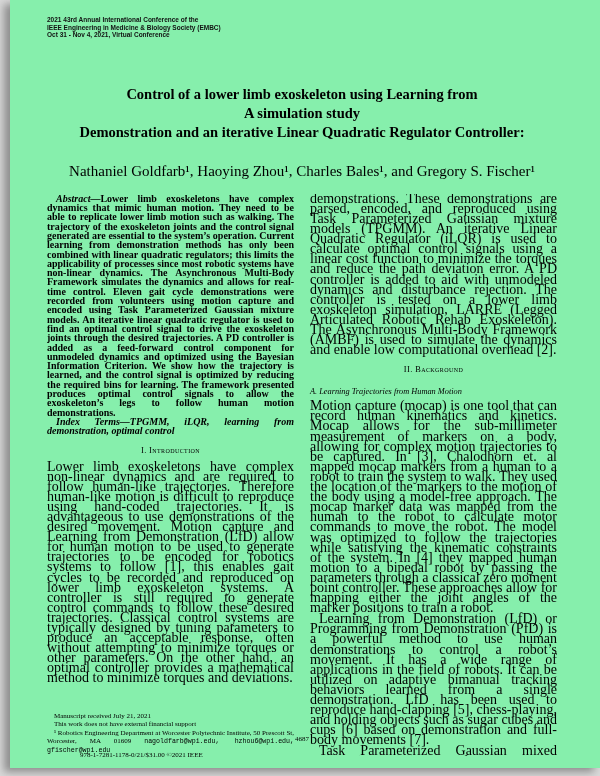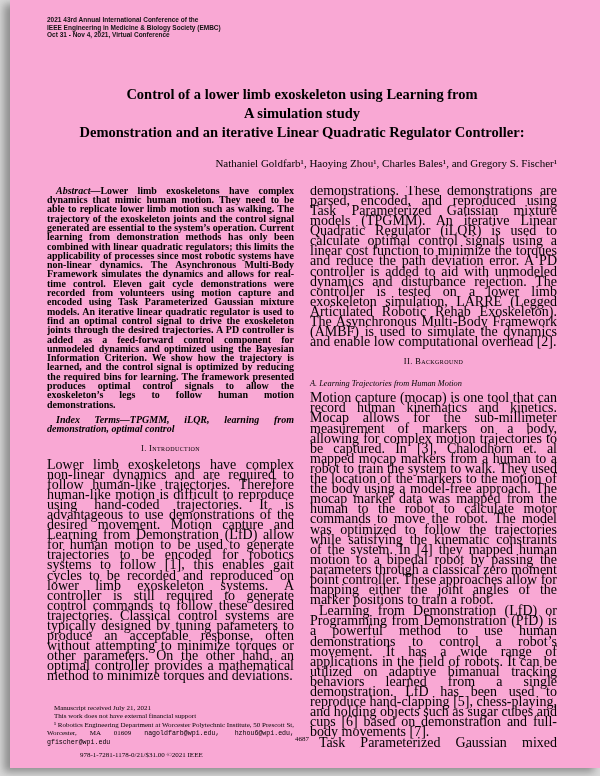--- a/index.html
+++ b/index.html
@@ -11,21 +11,21 @@
     background: #d9d9d9;
     font-family: "Liberation Serif", serif;
     color: #000;
   }
   .page {
     position: relative;
     box-sizing: border-box;
     margin-left: 10px;
     width: 590px;
     height: 768px;
-    background: #f9a8d4;
+    background: #86efac;
     box-shadow: -6px 4px 8px rgba(0,0,0,0.35);
     padding: 16px 43px 8px 37px;
   }
   
   .conf-header {
     font-family: "Liberation Sans", sans-serif;
     font-weight: bold;
     font-size: 6.5px;
     line-height: 7.6px;
     color: #111;
@@ -35,23 +35,23 @@
     margin: 46px auto 0 auto;
     width: 506px;
     text-align: center;
     font-weight: bold;
     font-size: 14.5px;
     line-height: 19px;
   }
   .title div { white-space: nowrap; }
   
   .authors {
-    margin-top: 16px;
-    text-align: right;
-    font-size: 11px;
+    margin-top: 24px;
+    text-align: center;
+    font-size: 15px;
     line-height: 11px;
   }
   
   .columns {
     display: flex;
     gap: 16px;
     margin-top: 17px;
     height: 562px;
     overflow: hidden;
   }
@@ -62,21 +62,20 @@
   }
   p { margin: 0; }
   .abstract, .index-terms {
     font-weight: bold;
     font-size: 10px;
     line-height: 9.3px;
     text-align: justify;
     text-indent: 9px;
   }
   .index-terms {
-    margin-top: 6px;
     font-style: italic;
   }
   .lead-label {
     font-style: italic;
     font-weight: bold;
   }
   .section {
     margin: 10px 0 7px 0;
     text-align: center;
     font-weight: normal;

